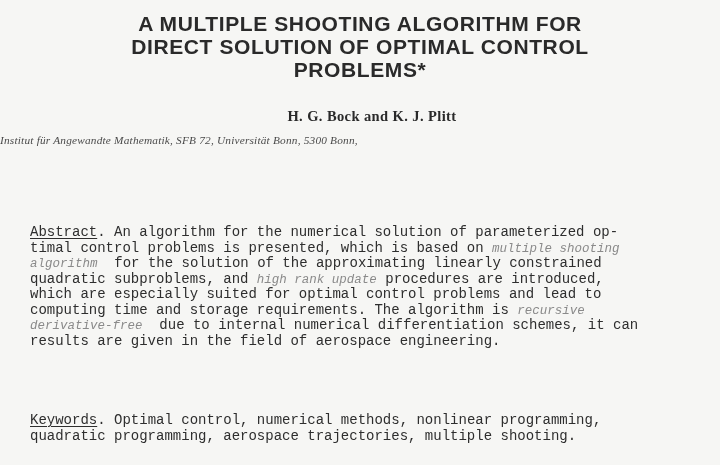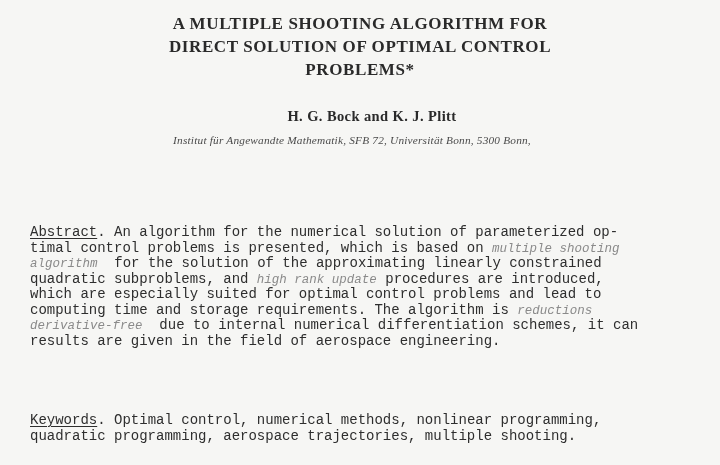--- a/index.html
+++ b/index.html
@@ -13,23 +13,23 @@
       overflow: hidden;
       position: relative;
       color: #2b2b2b;
     }
     .title {
       position: absolute;
       top: 12px;
       left: 0;
       width: 720px;
       text-align: center;
-      font-family: Liberation Serif, serif;
+      font-family: Liberation Sans, sans-serif;
       font-weight: bold;
-      font-size: 17px;
+      font-size: 21px;
       line-height: 23px;
       letter-spacing: 0.6px;
       color: #2a2a2a;
     }
     .title div { white-space: nowrap; }
     .authors {
       position: absolute;
       top: 108px;
       left: 0;
       width: 720px;
@@ -39,21 +39,20 @@
       font-size: 14.5px;
       color: #2a2a2a;
       letter-spacing: 0.4px;
       padding-left: 12px;
     }
     .affil {
       position: absolute;
       top: 133px;
       left: 0;
       width: 704px;
-      text-align: center;
       font-family: "Liberation Serif", serif;
       font-style: italic;
       font-size: 11.3px;
       line-height: 15px;
       color: #4a4a4a;
       letter-spacing: 0.2px;
     }
     .affil div { white-space: nowrap; }
     .abstract {
       position: absolute;
@@ -100,21 +99,21 @@
 <div class="affil">
   <div>Institut für Angewandte Mathematik, SFB 72, Universität Bonn, 5300 Bonn,</div>
 </div>
 
 <div class="abstract" id="abstract">
     <div class="line"><span class="u">Abstract</span><span>. An algorithm for the numerical solution of parameterized op-</span></div>
     <div class="line"><span>timal control problems is presented, which is based on </span><span class="it">multiple shooting</span></div>
     <div class="line"><span class="it">algorithm</span><span>  for the solution of the approximating linearly constrained</span></div>
     <div class="line"><span>quadratic subproblems, and </span><span class="it">high rank update</span><span> procedures are introduced,</span></div>
     <div class="line"><span>which are especially suited for optimal control problems and lead to</span></div>
-    <div class="line"><span>computing time and storage requirements. The algorithm is </span><span class="it">reductions</span></div>
+    <div class="line"><span>computing time and storage requirements. The algorithm is </span><span class="it">recursive</span></div>
     <div class="line"><span class="it">derivative-free</span><span>  due to internal numerical differentiation schemes, it can</span></div>
     <div class="line"><span>results are given in the field of aerospace engineering.</span></div>
   </div>
 
 <div class="keywords" id="keywords">
     <div class="line"><span class="u">Keywords</span><span>. Optimal control, numerical methods, nonlinear programming,</span></div>
     <div class="line"><span>quadratic programming, aerospace trajectories, multiple shooting.</span></div>
   </div>
 
 </body></html>

